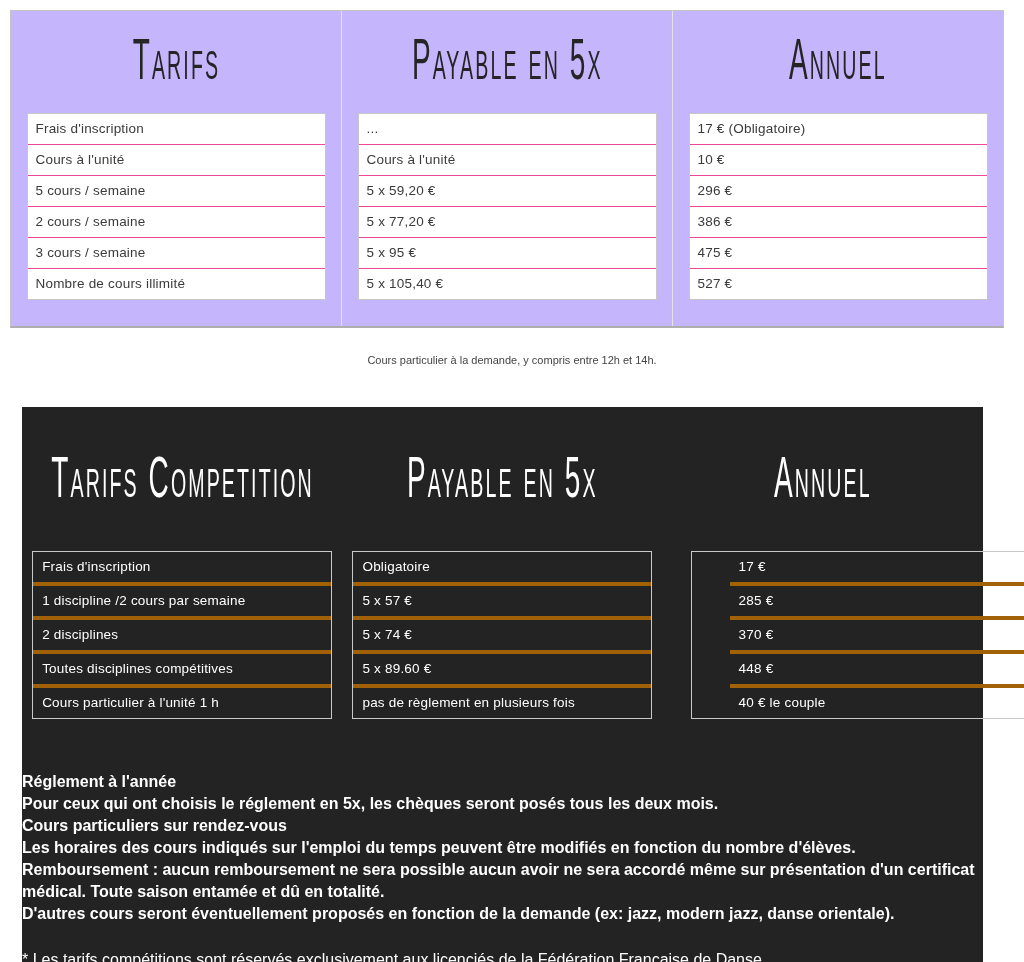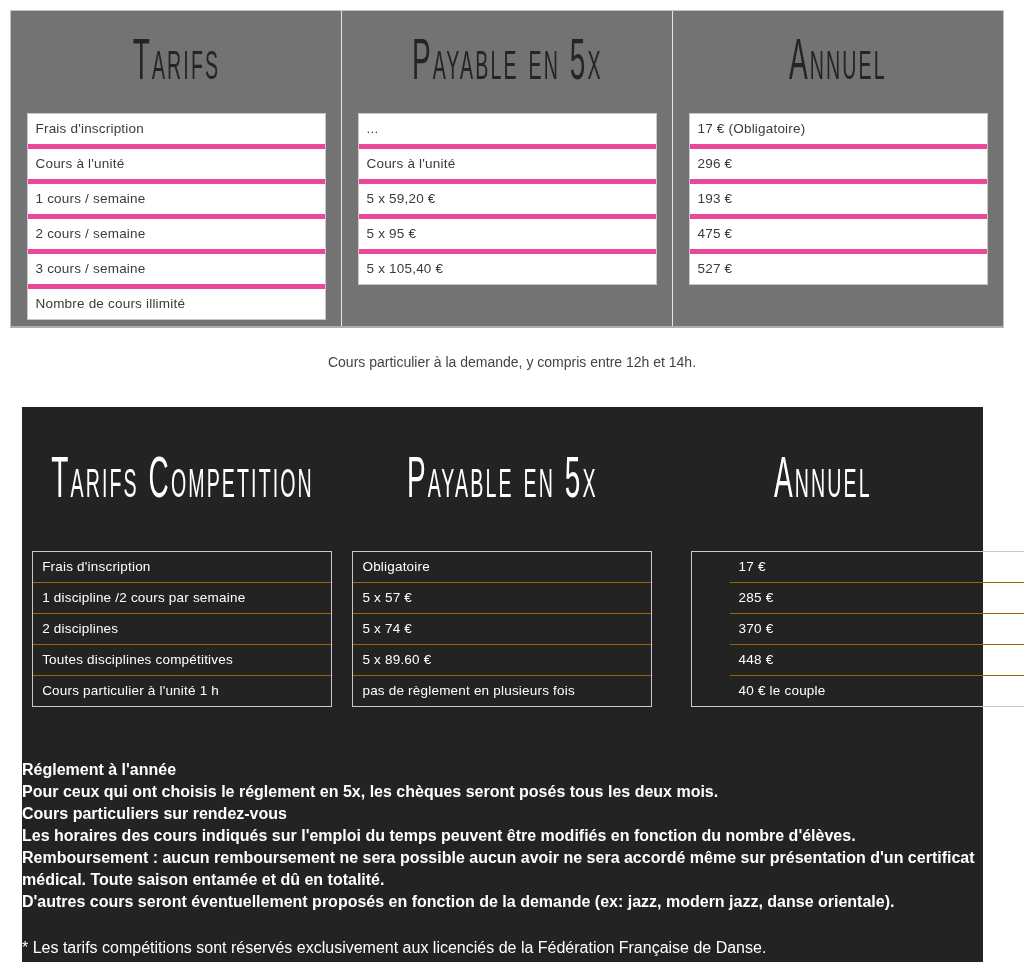--- a/index.html
+++ b/index.html
@@ -3,106 +3,108 @@
 <meta charset="utf-8">
 <style>
   html,body{margin:0;padding:0;}
   body{
     width:1024px;height:962px;position:relative;background:#ffffff;
     font-family:"Liberation Sans", sans-serif;color:#3f3f3f;overflow:hidden;
   }
   
   .light-panel{
     position:absolute;left:10px;top:10px;width:994px;height:318px;
-    background:#737373;border:1px solid #c4c4c4;border-bottom:2px solid #aeaeae;
+    background:#c4b5fd;border:1px solid #c4c4c4;border-bottom:2px solid #aeaeae;
     box-sizing:border-box;display:flex;
   }
   .light-col{flex:1;box-sizing:border-box;}
   .light-col + .light-col{border-left:1px solid #e3e3e3;}
   .col-title{
     height:96px;display:flex;align-items:center;justify-content:center;
     overflow:visible;
   }
   .col-title .scaled{
     display:inline-block;
     font-size:40px;font-variant:small-caps;letter-spacing:3px;color:#252525;
     transform:scale(0.70,1.42);transform-origin:center center;
     white-space:nowrap;font-weight:400;
   }
   .rows{width:297px;margin:6px auto 0 auto;border:1px solid #c7c7c7;background:#fff;}
   .rows .row{
     height:30px;line-height:30px;padding-left:8px;font-size:13.5px;
     letter-spacing:0.2px;color:#3b3b3b;white-space:nowrap;overflow:hidden;
   }
-  .rows .row + .row{border-top:5px solid #ec4899;}
+  .rows .row + .row{border-top:1px solid #ec4899;}
   
   .note-between{
     position:absolute;left:0;top:354px;width:1024px;text-align:center;
-    font-size:14px;color:#444444;
+    font-size:11px;color:#444444;
   }
   
   .dark-panel{
     position:absolute;left:22px;top:407px;width:961px;height:556px;
     display:flex;flex-wrap:wrap;align-content:flex-start;
   }
   .dark-col{flex:1 1 33.33%;max-width:33.33%;box-sizing:border-box;}
   .dark-col .col-title{height:140px;}
   .dark-col .col-title .scaled{color:#ffffff;}
   .dark-rows{width:298px;margin:4px auto 0 auto;border:1px solid #c9c9c9;}
   .dark-col:nth-child(3) .dark-rows{margin:4px 0 0 28px;padding-left:38px;} 
   .dark-rows .row{
     height:30px;line-height:30px;padding-left:9px;font-size:13.5px;
     letter-spacing:0.2px;color:#ffffff;white-space:nowrap;overflow:hidden;
   }
-  .dark-rows .row + .row{border-top:1px solid #a16207;}
+  .dark-rows .row + .row{border-top:4px solid #a16207;}
   .dark-notes{
     flex:1 1 100%;max-width:100%;margin-top:52px;text-align:left;
     color:#ffffff;font-size:16px;line-height:22px;
   }
   .dark-notes p{margin:0;font-weight:bold;}
   .dark-notes .bold{font-weight:bold;}
   .dark-notes .footnote{margin-top:24px;font-weight:normal;}
 </style>
 </head>
 <body>
 
 <div class="light-panel">
   <div class="light-col">
     <div class="col-title">
       <span class="scaled">Tarifs</span>
     </div>
     <div class="rows">
       <div class="row">Frais d'inscription</div>
       <div class="row">Cours à l'unité</div>
-      <div class="row">1 cours / semaine</div>
+      <div class="row">5 cours / semaine</div>
       <div class="row">2 cours / semaine</div>
       <div class="row">3 cours / semaine</div>
       <div class="row">Nombre de cours illimité</div>
     </div>
   </div>
   <div class="light-col">
     <div class="col-title">
       <span class="scaled">Payable en 5x</span>
     </div>
     <div class="rows">
       <div class="row">...</div>
       <div class="row">Cours à l'unité</div>
       <div class="row">5 x 59,20 €</div>
+      <div class="row">5 x 77,20 €</div>
       <div class="row">5 x 95 €</div>
       <div class="row">5 x 105,40 €</div>
     </div>
   </div>
   <div class="light-col">
     <div class="col-title">
       <span class="scaled">Annuel</span>
     </div>
     <div class="rows">
       <div class="row">17 € (Obligatoire)</div>
+      <div class="row">10 €</div>
       <div class="row">296 €</div>
-      <div class="row">193 €</div>
+      <div class="row">386 €</div>
       <div class="row">475 €</div>
       <div class="row">527 €</div>
     </div>
   </div>
 </div>
 
 <div class="note-between">Cours particulier à la demande, y compris entre 12h et 14h.</div>
 
 <div class="dark-panel" id="dark-panel" style="background: rgb(35, 35, 35);">
   <div class="dark-col">

